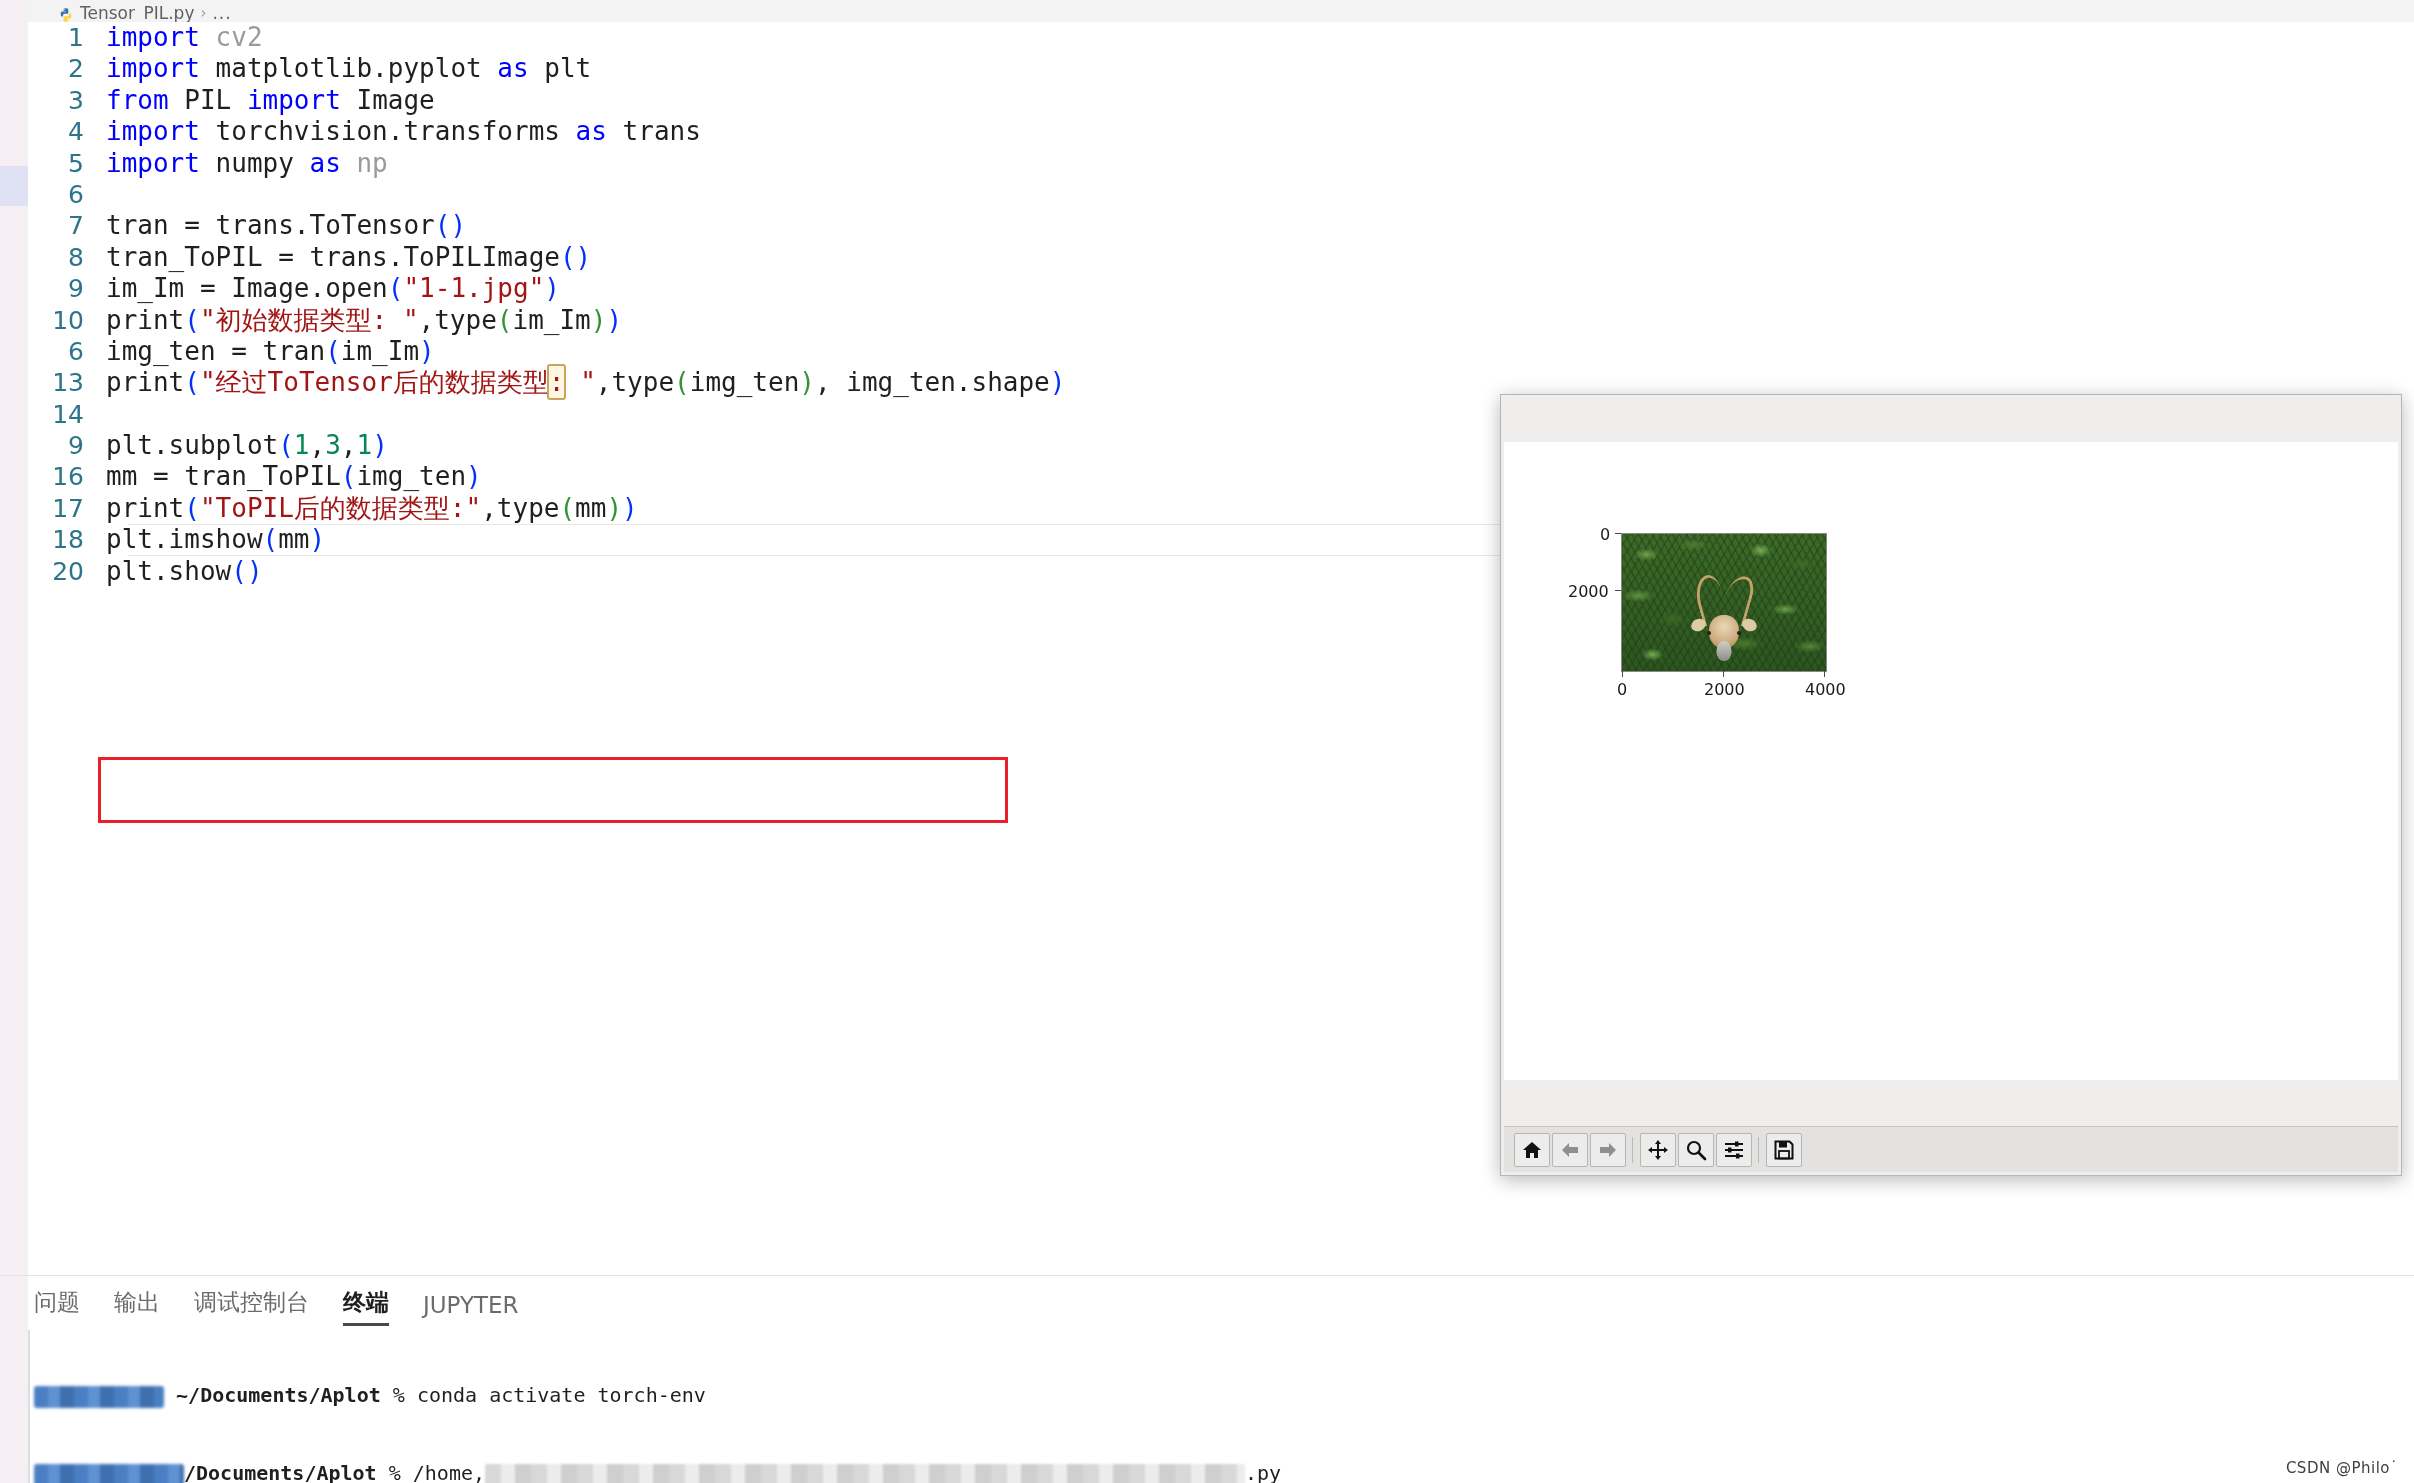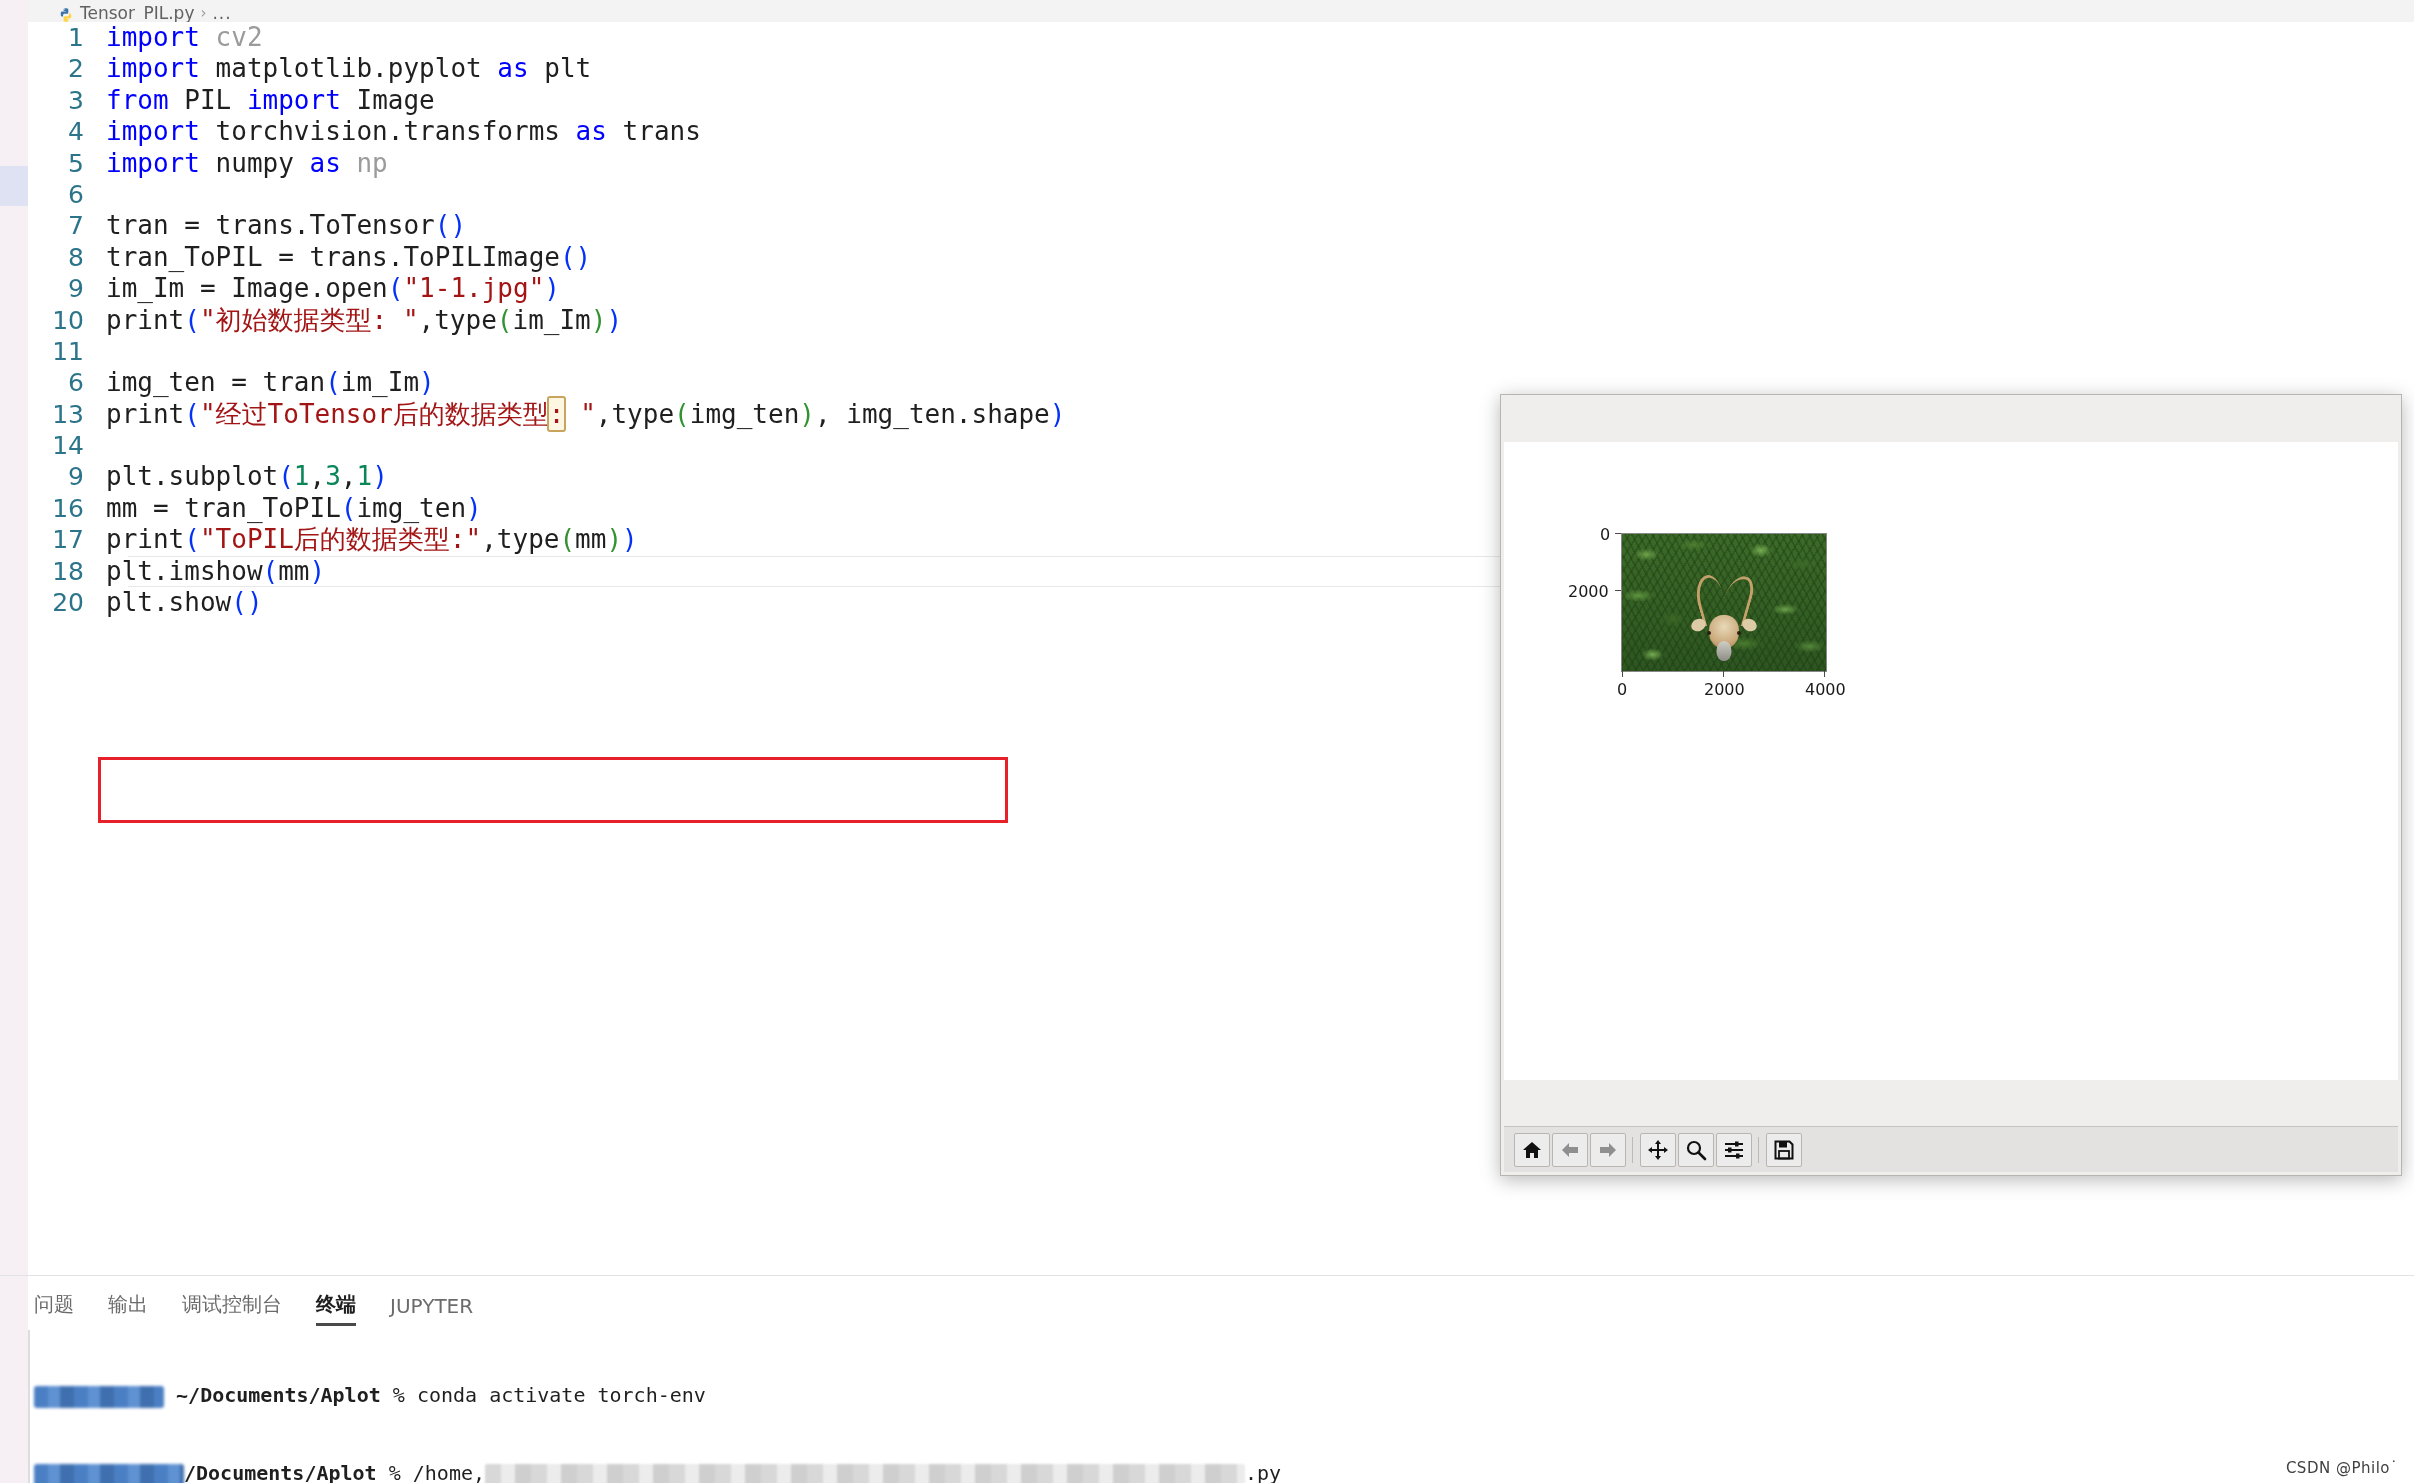--- a/index.html
+++ b/index.html
@@ -209,21 +209,21 @@
     border-top:1px solid #e2e2e2;
   }
   #panel-strip{position:absolute;left:0;top:0;width:28px;height:207px;background:#f6eff3;}
   #panel-tabs{
     position:absolute;left:34px;top:8px;
     display:flex;align-items:flex-end;gap:34px;
     height:42px;
   }
   .panel-tab{
     font-family:"DejaVu Sans",sans-serif;
-    font-size:20px;color:#6b6b6b;
+    font-size:23px;color:#6b6b6b;
     padding-bottom:8px;
     position:relative;
   }
   .panel-tab.active{color:#1f1f1f;font-weight:600;}
   .panel-tab.active:after{
     content:"";position:absolute;left:0;right:0;bottom:0;height:3px;background:#4a4a4a;
   }
   #terminal{
     position:absolute;left:34px;top:54px;right:0;bottom:0;
     font-family:"DejaVu Sans Mono",monospace;
@@ -326,24 +326,20 @@
     <div class="code-line">
       <span class="ln">9</span>
       <span class="code-text">im_Im = Image.open<span class="par1">(</span><span class="str">"1-1.jpg"</span><span class="par1">)</span></span>
     </div>
 
     <div class="code-line">
       <span class="ln">10</span>
       <span class="code-text">print<span class="par1">(</span><span class="str">"初始数据类型: "</span>,type<span class="par2">(</span>im_Im<span class="par2">)</span><span class="par1">)</span></span>
     </div>
 
-    <div class="code-line">
-      <span class="ln">11</span>
-      <span class="code-text"> </span>
-    </div>
 
     <div class="code-line">
       <span class="ln">6</span>
       <span class="code-text">img_ten = tran<span class="par1">(</span>im_Im<span class="par1">)</span></span>
     </div>
 
     <div class="code-line">
       <span class="ln">13</span>
       <span class="code-text">print<span class="par1">(</span><span class="str">"经过ToTensor后的数据类型</span><span class="str sel-box">:</span><span class="str"> "</span>,type<span class="par2">(</span>img_ten<span class="par2">)</span>, img_ten.shape<span class="par1">)</span></span>
     </div>

